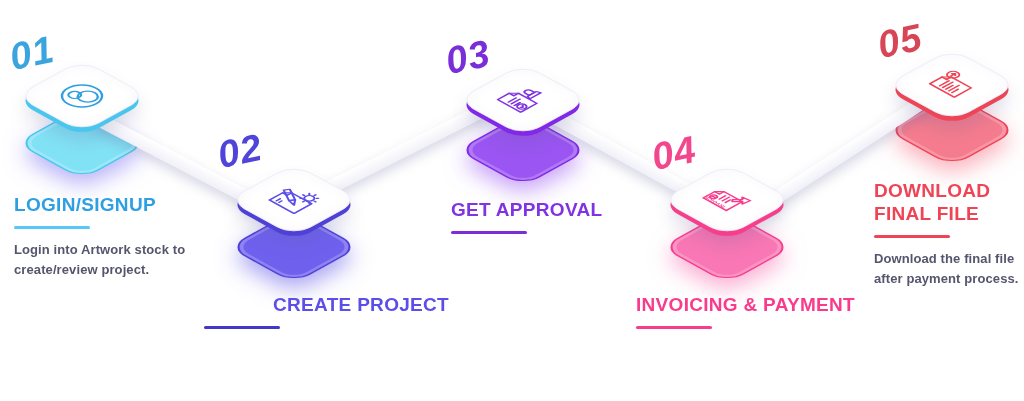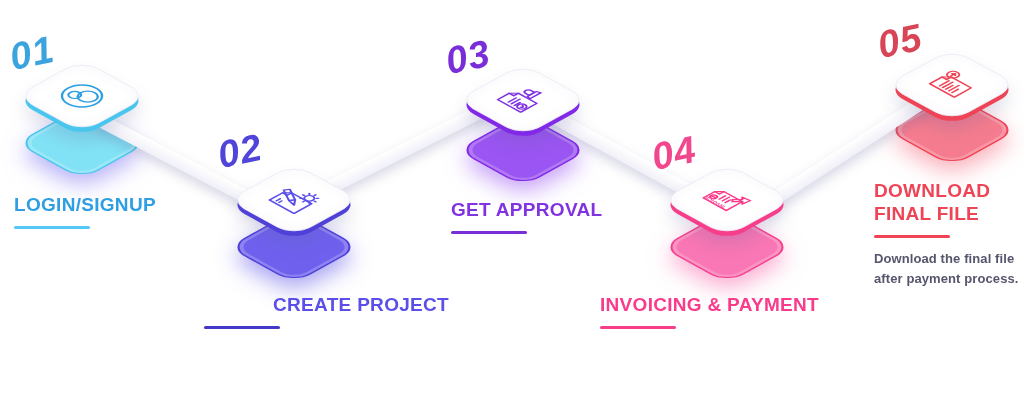--- a/index.html
+++ b/index.html
@@ -56,21 +56,21 @@
   .s2 .num{left:218px;top:130px;}
   .s3 .num{left:446px;top:36px;}
   .s4 .num{left:652px;top:132px;}
   .s5 .num{left:878px;top:20px;}
 
   
   .textblock{position:absolute;z-index:4;}
   .s1 .textblock{left:14px;top:194px;width:195px;}
   .s2 .textblock{left:204px;top:294px;width:245px;text-align:right;}
   .s3 .textblock{left:439px;top:199px;width:220px;margin-left:12px;}
-  .s4 .textblock{left:600px;top:294px;width:245px;}
+  .s4 .textblock{left:636px;top:294px;width:245px;}
   .s5 .textblock{left:874px;top:180px;width:160px;}
   .title{
     font-size:19px;font-weight:700;letter-spacing:.3px;color:var(--accent);
     white-space:pre-line;line-height:1.2;
   }
   .rule{width:76px;height:3.5px;border-radius:2px;background:var(--under);margin-top:9px;}
   .desc{
     margin-top:11px;font-size:13px;font-weight:600;letter-spacing:.1px;
     color:#55556D;line-height:1.55;white-space:pre-line;
   }
@@ -91,20 +91,22 @@
     <div class="face">
       <svg viewBox="0 0 48 48" fill="none" stroke="currentColor" stroke-width="2.2" stroke-linecap="round" stroke-linejoin="round">
         <circle cx="24" cy="24" r="18.5"></circle>
         <circle cx="20.5" cy="18" r="5.8"></circle>
         <circle cx="27" cy="28.5" r="9.3"></circle>
       </svg>
     </div>
     <div class="textblock">
       <div class="title">LOGIN/SIGNUP</div>
       <div class="rule"></div>
+      <div class="desc">Login into Artwork stock to
+create/review project.</div>
     </div>
   </div>
 
   <div class="step s2">
     <div class="num">02</div>
     <div class="under"></div>
     <div class="face">
       <svg viewBox="0 0 48 48" fill="none" stroke="currentColor" stroke-width="2" stroke-linecap="round" stroke-linejoin="round">
         <path d="M8 8 h17 l6 6 v26 h-23 z"></path>
         <path d="M25 8 v6 h6"></path>

